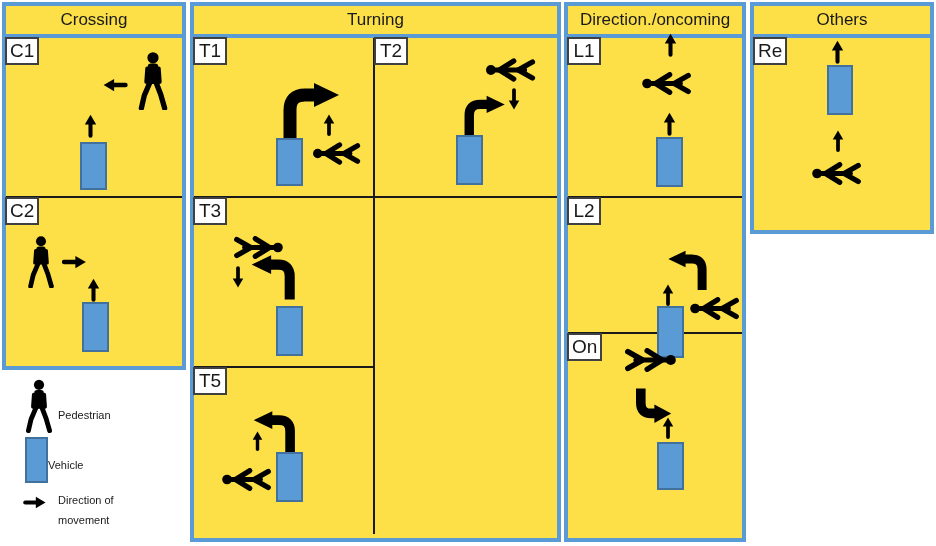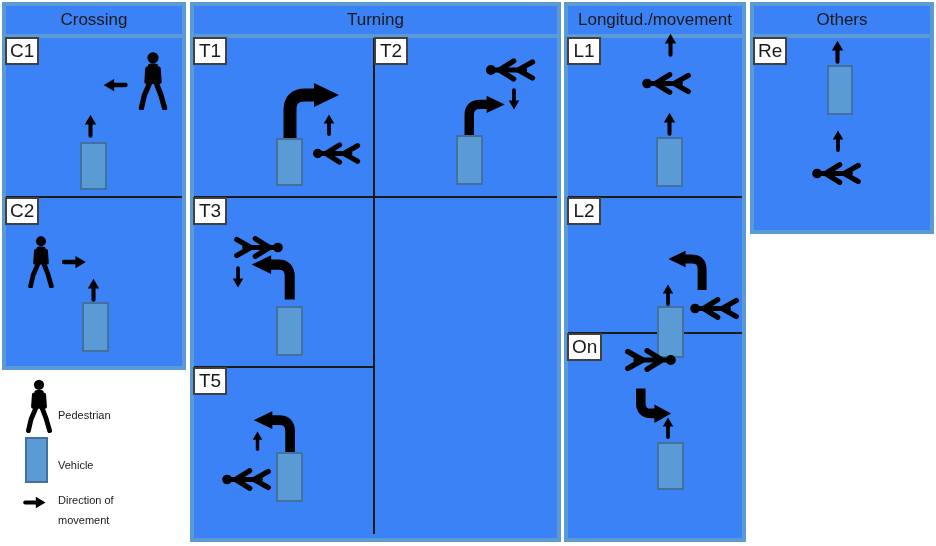--- a/index.html
+++ b/index.html
@@ -1,18 +1,18 @@
 <!DOCTYPE html>
 <html><head>
 <meta charset="utf-8">
 <style>
   html,body{margin:0;padding:0;background:#fff;}
   #canvas{position:relative;width:936px;height:546px;background:#fff;overflow:hidden;
           font-family:"Liberation Sans",sans-serif;color:#1a1a1a;}
-  .panel{position:absolute;border:4px solid #5B9BD5;background:#3b82f6;box-sizing:border-box;}
+  .panel{position:absolute;border:4px solid #5B9BD5;background:#fde047;box-sizing:border-box;}
   .panel-header{height:28px;border-bottom:4px solid #5B9BD5;display:flex;align-items:center;
                 justify-content:center;font-size:17px;}
   .row{display:flex;}
   .cell{position:relative;box-sizing:border-box;}
   .cell-label{position:absolute;left:-1px;top:-1px;min-width:34px;height:28px;background:#fff;
               border:2px solid #404040;display:flex;align-items:center;justify-content:center;
               font-size:19px;padding:0 3px;z-index:3;box-sizing:border-box;}
   .vehicle{position:absolute;background:#5B9BD5;border:2px solid #41719C;box-sizing:border-box;}
   .abs{position:absolute;}
   svg.flipx{transform:scaleX(-1);}
@@ -168,21 +168,21 @@
         <svg class="abs" style="left:28px;top:100px;width:50px;height:23px;">
             <use href="#i-ped-top"></use>
           </svg>
       </div>
       <div class="cell" style="width:182px;height:166px;"></div>
     </div>
   </div>
 
   <div class="panel" style="left:564px;top:2px;width:182px;height:540px;">
     <div class="panel-header">
-      <span>Longitud./movement</span>
+      <span>Direction./oncoming</span>
     </div>
     <div class="cell divider-bottom" style="width:174px;height:160px;">
       <div class="cell-label">
         <span>L1</span>
       </div>
       <svg class="abs z2" style="left:96px;top:-6px;width:13px;height:26px;">
           <use href="#i-arr"></use>
         </svg>
       <svg class="abs" style="left:74px;top:34px;width:50px;height:23px;">
           <use href="#i-ped-top"></use>
@@ -245,21 +245,21 @@
     </div>
   </div>
 
   <div>
     <svg class="abs" style="left:24px;top:379px;width:30px;height:54px;">
         <use href="#i-ped-front"></use>
       </svg>
     <div class="legend-label" style="left:58px;top:405px;">Pedestrian</div>
 
     <div class="vehicle" style="left:25px;top:437px;width:23px;height:46px;"></div>
-    <div class="legend-label" style="left:58px;top:455px;">Vehicle</div>
+    <div class="legend-label" style="left:48px;top:455px;">Vehicle</div>
 
     <svg class="abs" style="left:23px;top:496px;width:24px;height:13px;">
         <use href="#i-arr-h"></use>
       </svg>
     <div class="legend-label" style="left:58px;top:490px;width:96px;">Direction of movement</div>
   </div>
 
 </div>
 
 </body></html>

